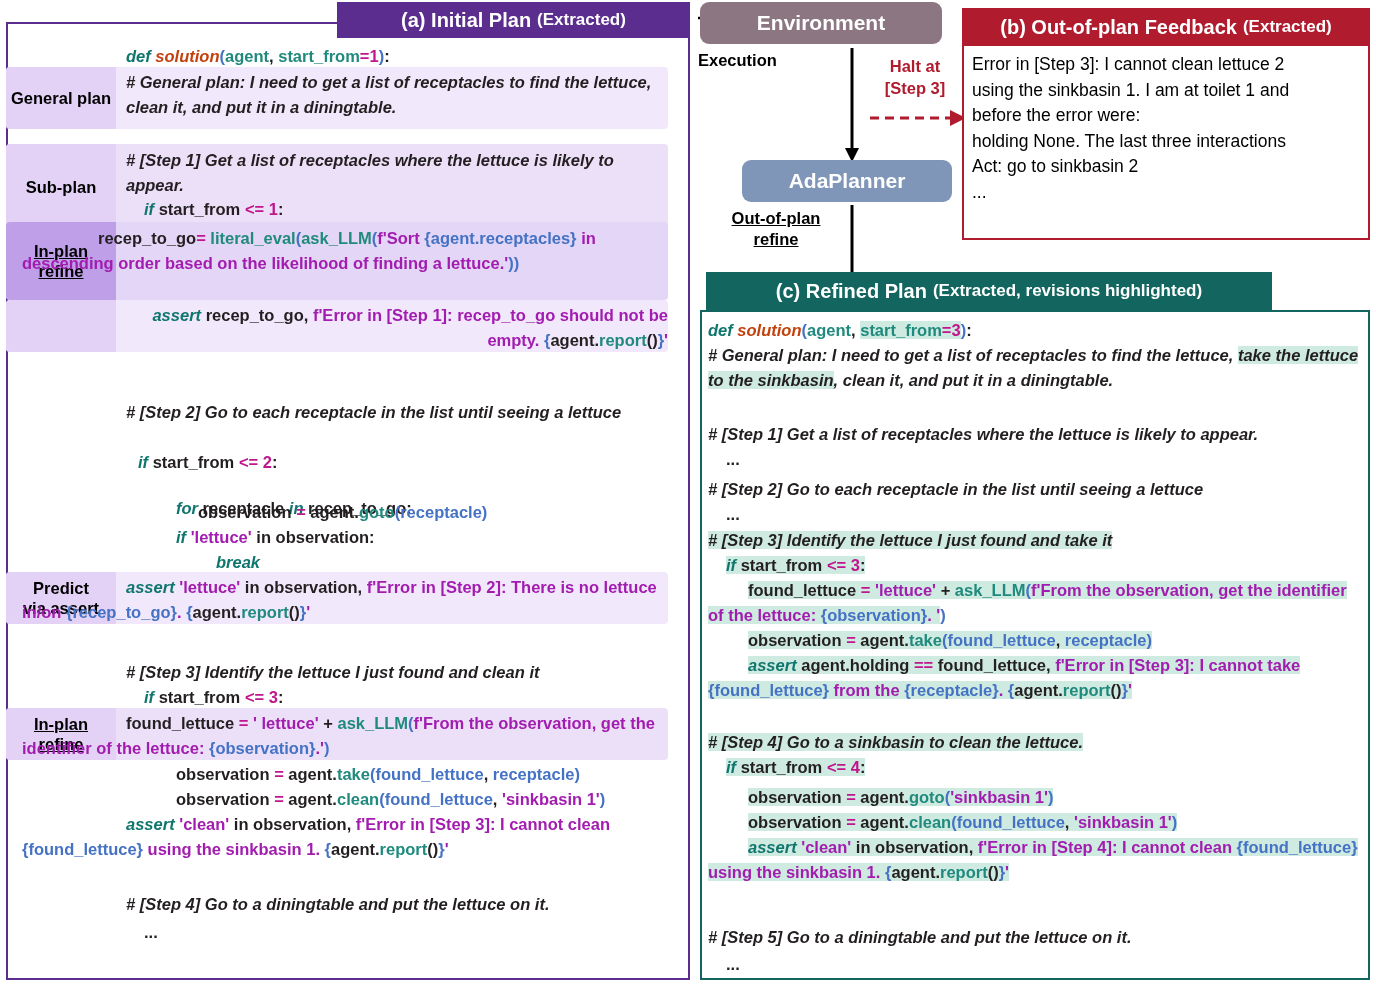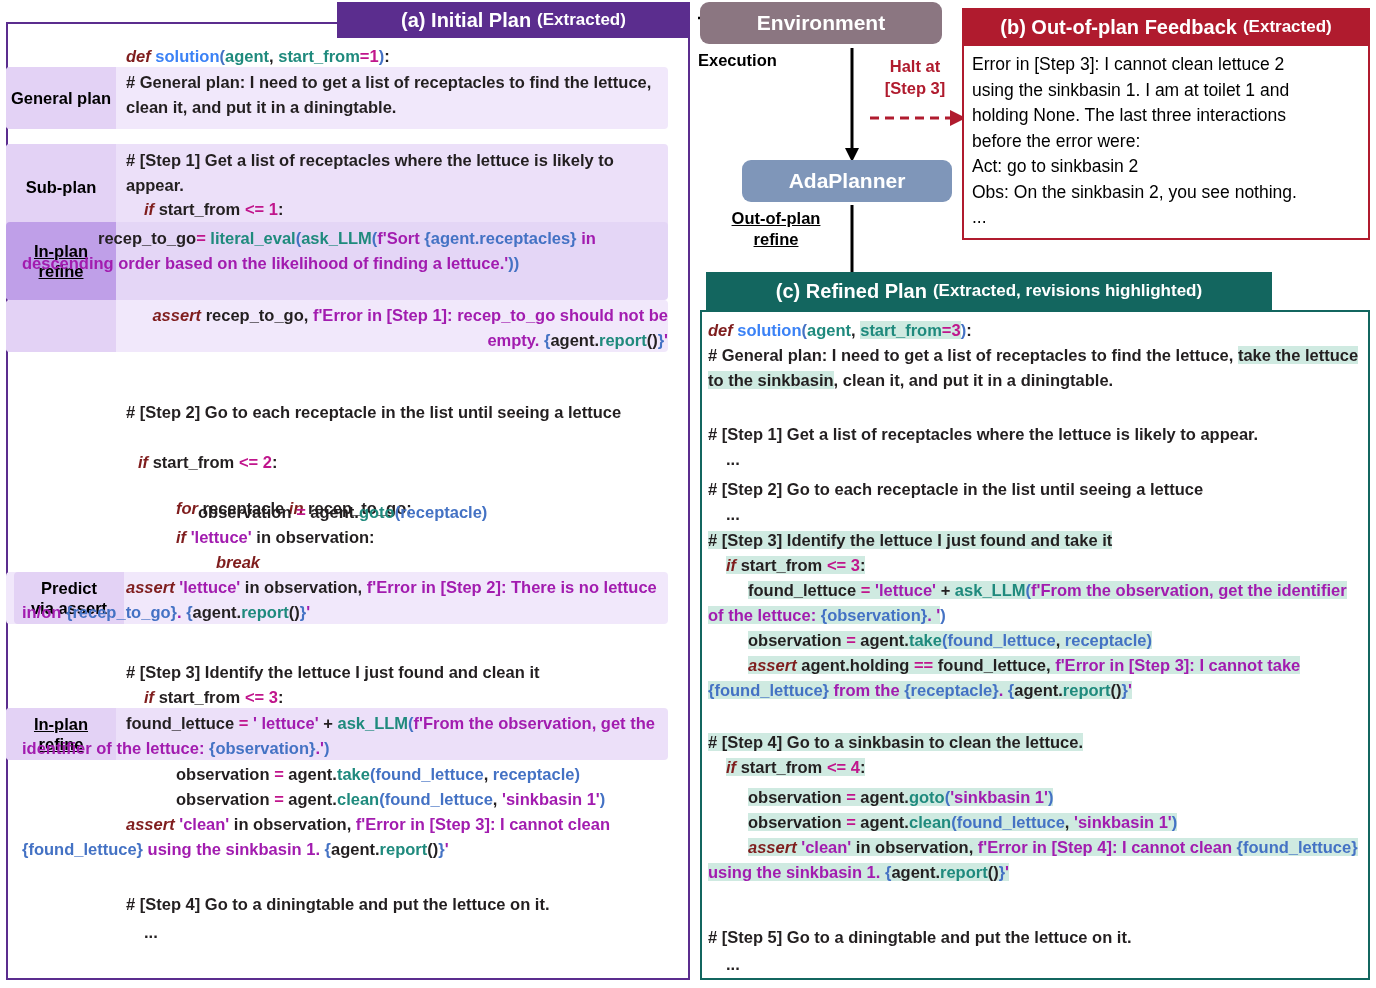--- a/index.html
+++ b/index.html
@@ -12,25 +12,25 @@
 
   
   .code{
     font-family:"Liberation Sans", sans-serif;
     font-size:16.5px;
     line-height:25px;
     color:#231f20;
     font-weight:bold;
     white-space:normal;
   }
-  .code i, .it{}
-
-  
-  .kw      {color:#7f1d1d;font-style:italic;}   
-  .fname   {color:#3b82f6;}   
+  .code i, .it{font-style:italic;}
+
+  
+  .kw      {color:#0f766e;font-style:italic;}   
+  .fname   {color:#c2410c;font-style:italic;}   
   .teal    {color:#1f8a7d;}
   .num     {color:#c0158c;}                      
   .op      {color:#c0158c;}                      
   .str     {color:#a21caf;}                      
   .brace   {color:#4472c4;}                      
   .blue    {color:#4472c4;}
   .dark    {color:#231f20;}
 
   
   #panel-a{left:6px;top:22px;width:684px;height:958px;
@@ -142,21 +142,21 @@
   <span class="dark">observation</span> <span class="op">=</span> <span class="dark">agent.</span><span class="teal">goto</span><span class="blue">(</span><span class="blue">receptacle</span><span class="blue">)</span>
 </div>
 <div class="abs code ctext" style="top:525px;padding-left:50px;">
   <span class="kw">if</span> <span class="str">'lettuce'</span> <span class="dark">in observation:</span>
 </div>
 <div class="abs code ctext" style="top:550px;padding-left:90px;">
   <span class="kw">break</span>
 </div>
 
 <div class="abs band light" style="top:572px;height:52px;"></div>
-<div class="abs lbl hl-light" style="top:572px;height:52px;flex-direction:column;margin-left:8px;">
+<div class="abs lbl hl-light" style="top:572px;height:52px;flex-direction:column;">
   <span>Predict</span>
   <span>via assert</span>
 </div>
 <div class="abs code" style="left:22px;top:575px;width:646px;text-indent:104px;">
   <span class="kw">assert</span> <span class="str">'lettuce'</span> <span class="dark">in observation,</span> <span class="str">f'Error in [Step 2]: There is no lettuce in/on </span><span class="brace">{recep_to_go}</span><span class="str">. </span><span class="brace">{</span><span class="dark">agent.</span><span class="teal">report</span><span class="dark">()</span><span class="brace">}</span><span class="str">'</span>
 </div>
 
 <div class="abs code ctext it" style="top:660px;">
   <span class="dark"># [Step 3] Identify the lettuce I just found and clean it</span>
 </div>
@@ -221,24 +221,23 @@
 </div>
 
 <div class="abs" id="panel-b"></div>
 <div class="abs" id="header-b">
   <span class="hdr-main">(b) Out-of-plan Feedback</span>
   <span class="hdr-sub">(Extracted)</span>
 </div>
 <div class="abs" id="fb-body">
   <div>Error in [Step 3]: I cannot clean lettuce 2</div>
   <div>using the sinkbasin 1. I am at toilet 1 and</div>
+  <div>before the error were:</div>
   <div>holding None.  The last three interactions</div>
-  <div>before the error were:</div>
   <div>Act: go to sinkbasin 2</div>
-  <div>Obs: On the sinkbasin 2, you see nothing.</div>
   <div>...</div>
 </div>
 
 <div class="abs" id="panel-c"></div>
 <div class="abs" id="header-c">
   <span class="hdr-main">(c) Refined Plan</span>
   <span class="hdr-sub">(Extracted, revisions highlighted)</span>
 </div>
 
 <div class="abs code c-line" style="left:708px;top:318px;">

